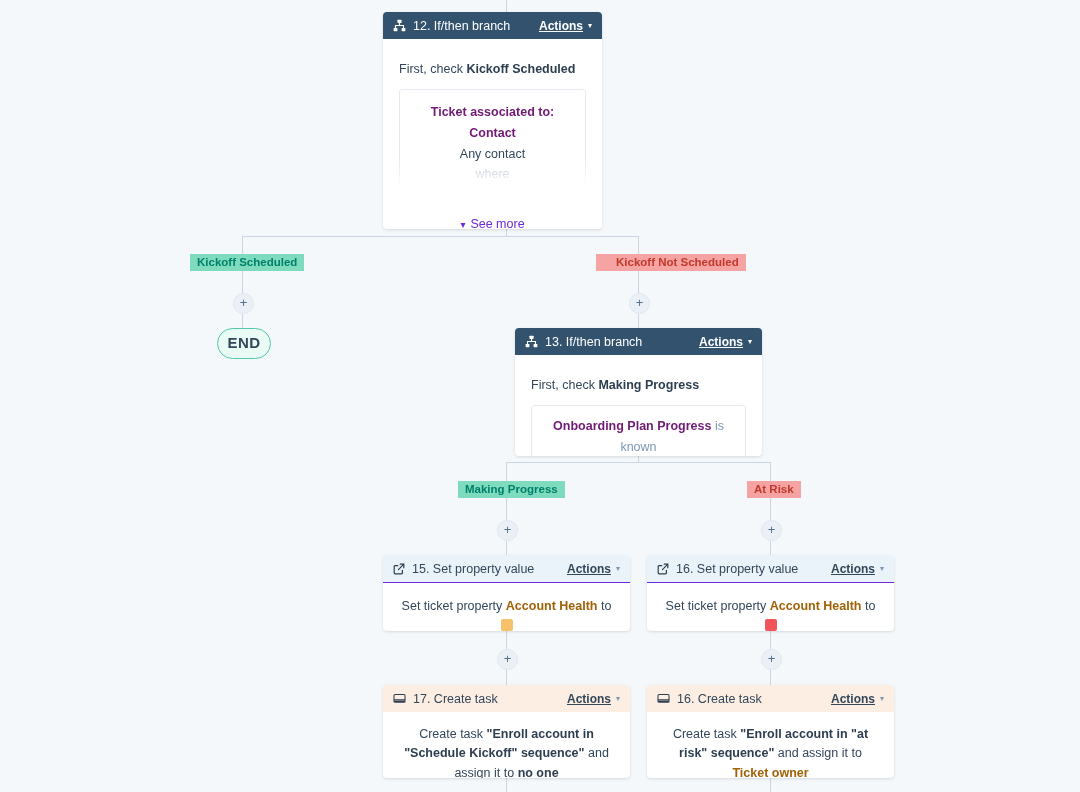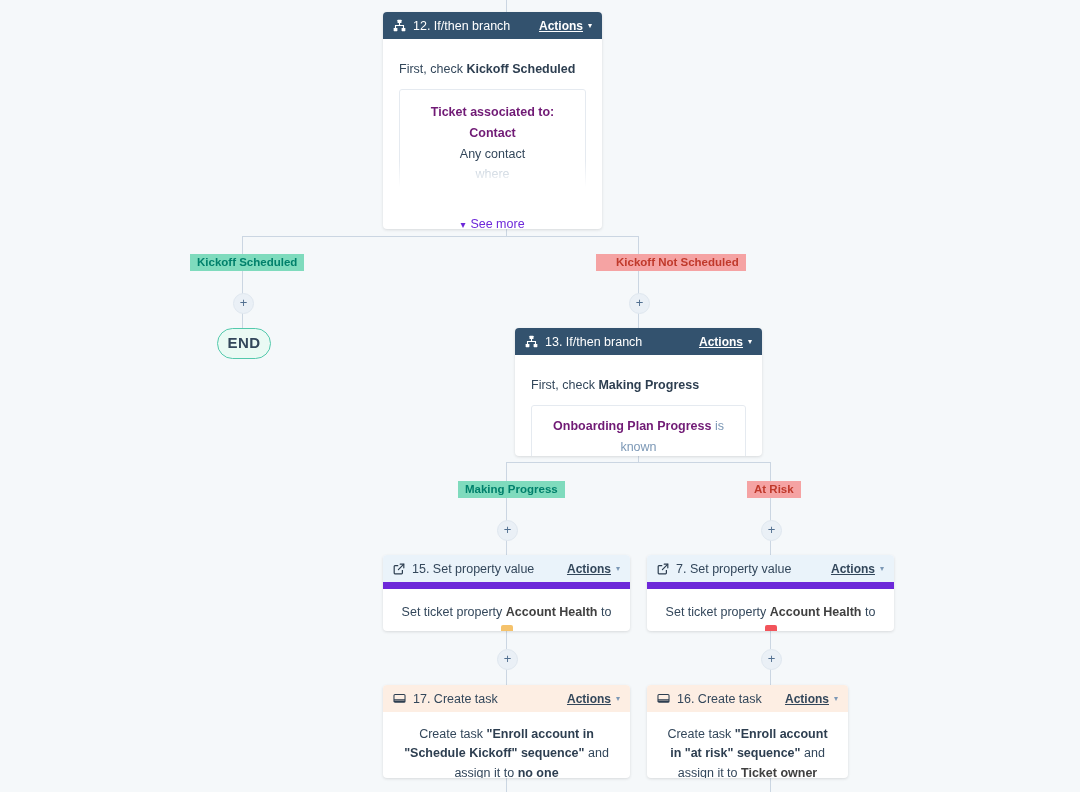--- a/index.html
+++ b/index.html
@@ -58,30 +58,30 @@
     cursor:pointer;white-space:nowrap;
   }
   .card .hdr .caret{
     margin-left:5px;font-size:8px;line-height:1;cursor:pointer;
   }
 
   
   .hdr.dark{background:#33526e;color:#fff;}
   .hdr.dark .act{color:#fff;}
   .hdr.dark .caret{color:#fff;}
-  .hdr.blue{background:#eaf3fa;color:#33475b;border-bottom:7px solid #6d28d9;}
+  .hdr.blue{background:#eaf3fa;color:#33475b;border-bottom:1px solid #6d28d9;}
   .hdr.blue .act{color:#33475b;}
   .hdr.blue .caret{color:#7c98b6;}
   .hdr.peach{background:#fdeee3;color:#33475b;}
   .hdr.peach .act{color:#33475b;}
   .hdr.peach .caret{color:#7c98b6;}
 
   .card .body{padding:14px 16px;font-size:12.5px;line-height:1.55;}
   .card .body b{font-weight:bold;color:#2d3e50;}
-  .link{color:#404040;font-weight:bold;}
+  .link{color:#a16207;font-weight:bold;}
 
   
   .firstcheck{margin:8px 0 10px 0;font-size:12.5px;}
   .condbox{
     border:1px solid #e5eaf0;border-radius:3px;
     text-align:center;font-size:12.5px;line-height:1.65;
     padding:12px 8px 8px 8px;color:#33475b;
   }
   .condbox .dim{color:#b0bfce;}
   .condbox .bld{font-weight:bold;color:#701a75;}
@@ -227,21 +227,21 @@
 
   <div class="card" style="left:647px;top:555px;width:247px;height:76px;">
     <div class="hdr blue">
       <span class="ico">
         <svg width="12" height="12" viewBox="0 0 16 16" fill="none" stroke="#2d3e50" stroke-width="1.6">
           <path d="M12.5 9.2 V13.4 a1 1 0 0 1 -1 1 H2.6 a1 1 0 0 1 -1 -1 V4.6 a1 1 0 0 1 1 -1 H7"></path>
           <path d="M9.6 1.6 H14.4 V6.4" stroke-linecap="round"></path>
           <path d="M14.1 1.9 L7.2 8.8" stroke-linecap="round"></path>
         </svg>
       </span>
-      <span class="ttl">7. Set property value</span>
+      <span class="ttl">16. Set property value</span>
       <span class="act">Actions</span>
       <span class="caret">▾</span>
     </div>
     <div class="body ctr">
       <span>Set ticket property </span><span class="link">Account Health</span><span> to </span><span class="swatch" style="background:#f2545b;"></span>
     </div>
   </div>
 
   <div class="plus" style="left:497px;top:649px;">+</div>
   <div class="plus" style="left:761px;top:649px;">+</div>
@@ -257,21 +257,21 @@
       </span>
       <span class="ttl">17. Create task</span>
       <span class="act">Actions</span>
       <span class="caret">▾</span>
     </div>
     <div class="body ctr" style="padding:13px 16px;">
       <span>Create task </span><b>"Enroll account in "Schedule Kickoff" sequence"</b><span> and assign it to </span><b>no one</b>
     </div>
   </div>
 
-  <div class="card" style="left:647px;top:685px;width:201px;height:93px;">
+  <div class="card" style="left:647px;top:685px;width:247px;height:93px;">
     <div class="hdr peach">
       <span class="ico">
         <svg width="13" height="13" viewBox="0 0 16 16" fill="none" stroke="#2d3e50" stroke-width="1.3">
           <rect x="1.2" y="3" width="13.6" height="9.6" rx="1.3"></rect>
           <path d="M1.2 9.6 H14.8" stroke-width="1.6"></path>
           <path d="M1.2 11.6 H14.8" stroke-width="1.6"></path>
         </svg>
       </span>
       <span class="ttl">16. Create task</span>
       <span class="act">Actions</span>

